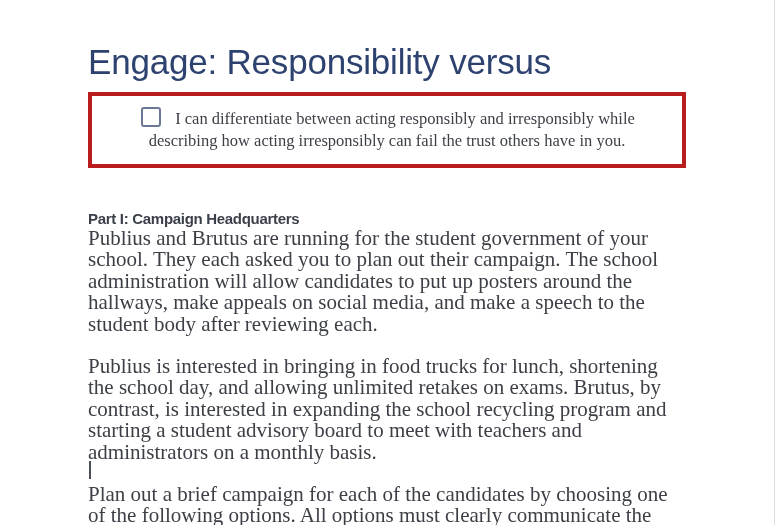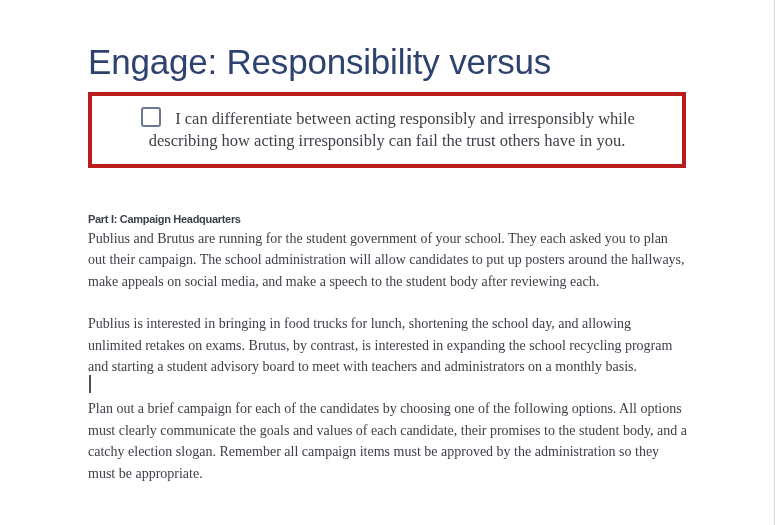--- a/index.html
+++ b/index.html
@@ -83,32 +83,32 @@
     margin-left: 2px;
   }
   .objective-text {
     display: inline;
   }
 
   
   .section-heading {
     font-family: "Liberation Sans", sans-serif;
     font-weight: bold;
-    font-size: 11px;
+    font-size: 15px;
     color: #3a3f4a;
     margin: 0;
     padding-top: 42px;
     letter-spacing: -0.3px;
     line-height: 18px;
   }
 
   
   .body-par {
     font-family: "Liberation Serif", serif;
-    font-size: 14px;
+    font-size: 21px;
     line-height: 21.4px;
     color: #3c3f46;
     margin: 0;
     width: 600px;
     text-align: left;
   }
   .par-gap {
     height: 21px;
   }
 

